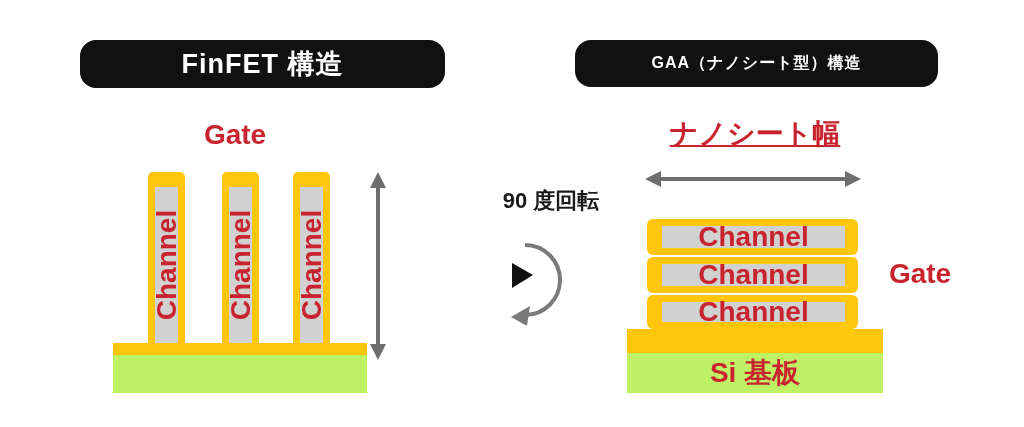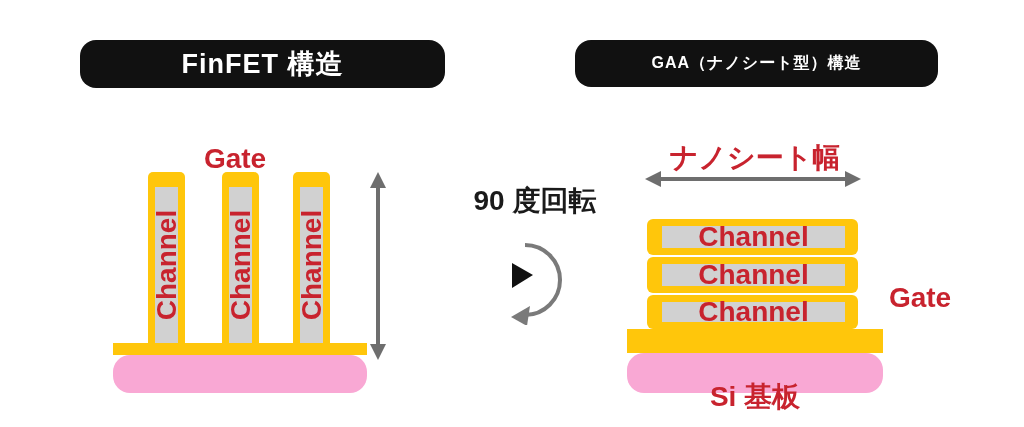--- a/index.html
+++ b/index.html
@@ -6,31 +6,31 @@
   .stage {
     position:relative; width:1024px; height:427px; background:#ffffff;
     font-family:"Liberation Sans","DejaVu Sans",sans-serif; overflow:hidden;
   }
   .abs { position:absolute; }
   .badge {
     background:#111111; color:#ffffff; border-radius:16px;
     display:flex; align-items:center; justify-content:center;
     font-weight:bold; letter-spacing:1px;
   }
-  .redlabel { color:#c8232e; font-weight:bold; display:flex; align-items:center; justify-content:center; text-align:right;margin-top:24px; }
+  .redlabel { color:#c8232e; font-weight:bold; display:flex; align-items:center; justify-content:center; text-align:right; }
   .blacklabel { color:#1a1a1a; font-weight:bold; display:flex; align-items:center; justify-content:center; }
   .fin { background:#ffc60b; border-radius:5px 5px 0 0; }
   .fin-core { position:absolute; left:7px; right:7px; top:15px; bottom:0; background:#d1d1d1; }
   .fin-label {
     position:absolute; top:50%; left:50%;
     transform:translate(-50%,-50%) rotate(-90deg);
     color:#c8232e; font-weight:bold; font-size:28px; white-space:nowrap;
   }
   .bar-yellow { background:#ffc60b; }
-  .bar-gray { background:#f9a8d4;border-radius:17px; }
+  .bar-gray { background:#bef264; }
   .row { background:#ffc60b; border-radius:6px; }
   .row-core {
     position:absolute; left:15px; right:13px; top:7px; bottom:7px; background:#d1d1d1;
     display:flex; align-items:center; justify-content:center;
     color:#c8232e; font-weight:bold; font-size:28px;
   }
 </style>
 </head>
 <body>
 
@@ -61,33 +61,33 @@
   <div class="abs bar-yellow" style="left:113px; top:343px; width:254px; height:12px;"></div>
   <div class="abs bar-gray" style="left:113px; top:355px; width:254px; height:38px;"></div>
 
   <svg class="abs" style="left:366px; top:170px;" width="24" height="192" viewBox="0 0 24 192">
     <line x1="12" y1="14" x2="12" y2="178" stroke="#6e6e6e" stroke-width="4"></line>
     <polygon points="12,2 4,18 20,18" fill="#6e6e6e"></polygon>
     <polygon points="12,190 4,174 20,174" fill="#6e6e6e"></polygon>
   </svg>
 
 
-  <div class="abs blacklabel" style="left:470px; top:188px; width:130px; height:26px; font-size:28px;">90 度回転</div>
+  <div class="abs blacklabel" style="left:486px; top:188px; width:130px; height:26px; font-size:22px;">90 度回転</div>
 
   <svg class="abs" style="left:495px; top:235px;" width="90" height="90" viewBox="0 0 90 90">
     <polygon points="17,28 17,53 38,40" fill="#111111"></polygon>
     <path d="M 30 10 A 35 35 0 0 1 30 80" stroke="#7a7a7a" stroke-width="4" fill="none"></path>
     <polygon points="16,82 35,71 32,91" fill="#7a7a7a"></polygon>
   </svg>
 
   <div class="abs badge" style="left:575px; top:40px; width:363px; height:47px; font-size:16px;">
     <span>GAA（ナノシート型）構造</span>
   </div>
 
-  <div class="abs redlabel" style="left:655px; top:119px; width:200px; height:30px; font-size:28px;">ナノシート幅</div>
+  <div class="abs redlabel" style="left:655px; top:119px; width:200px; height:30px; font-size:28px;text-decoration:underline;">ナノシート幅</div>
 
   <svg class="abs" style="left:643px; top:168px;" width="220" height="22" viewBox="0 0 220 22">
     <line x1="16" y1="11" x2="204" y2="11" stroke="#6e6e6e" stroke-width="4"></line>
     <polygon points="2,11 18,3 18,19" fill="#6e6e6e"></polygon>
     <polygon points="218,11 202,3 202,19" fill="#6e6e6e"></polygon>
   </svg>
 
   <div class="abs row" style="left:647px; top:219px; width:211px; height:36px;">
     <div class="row-core">Channel</div>
   </div>

